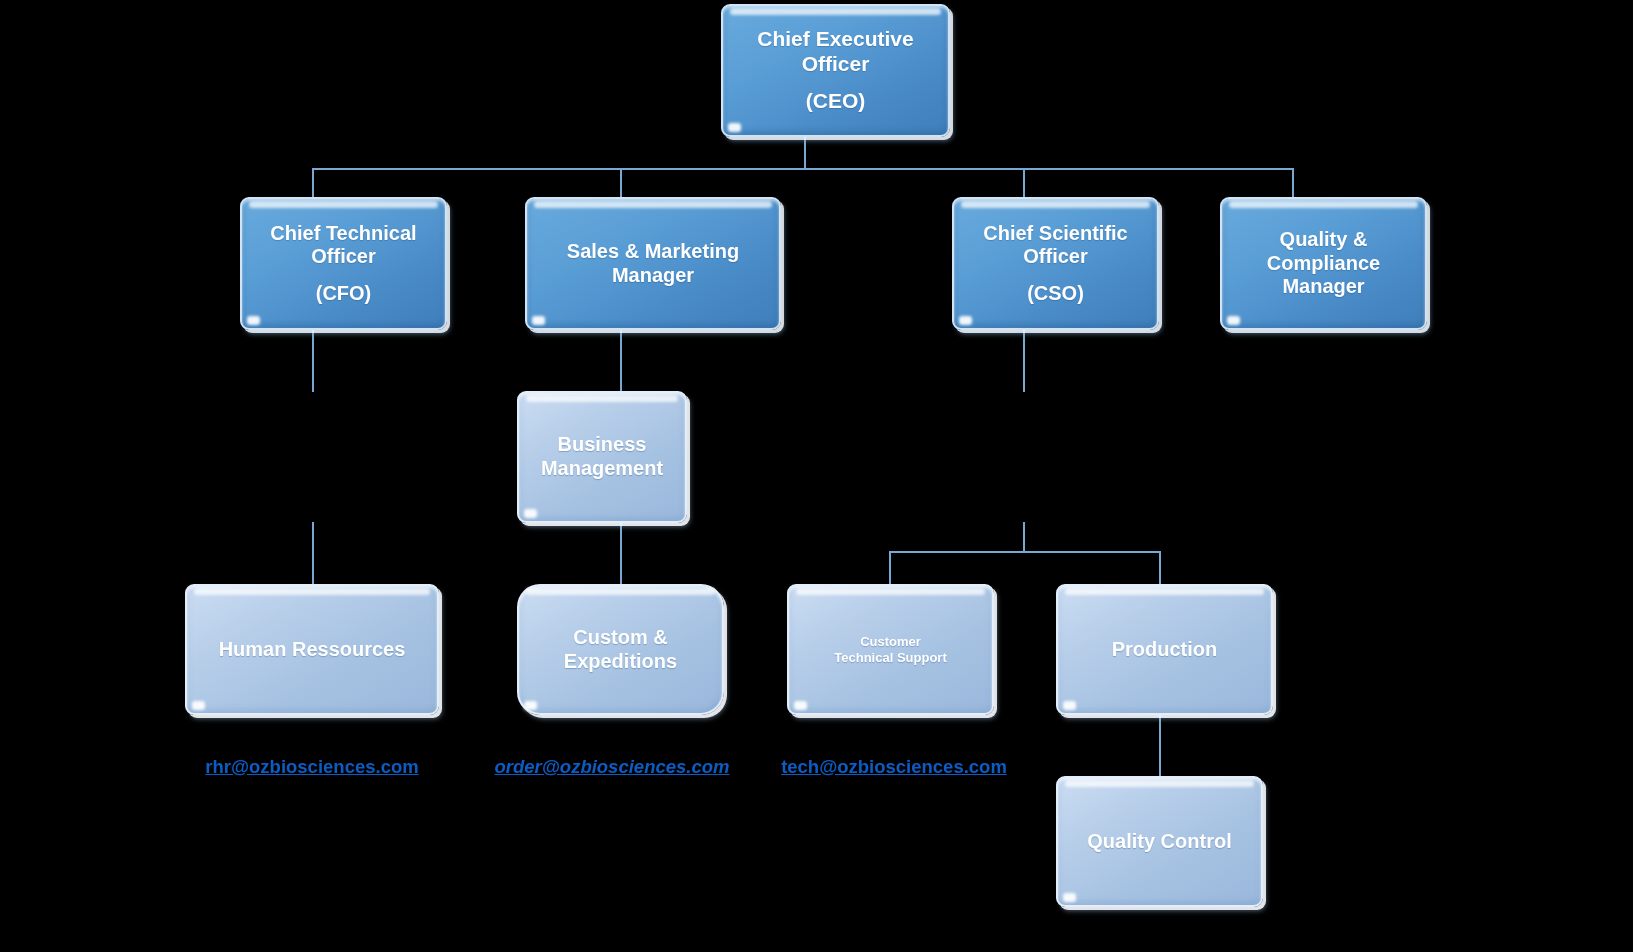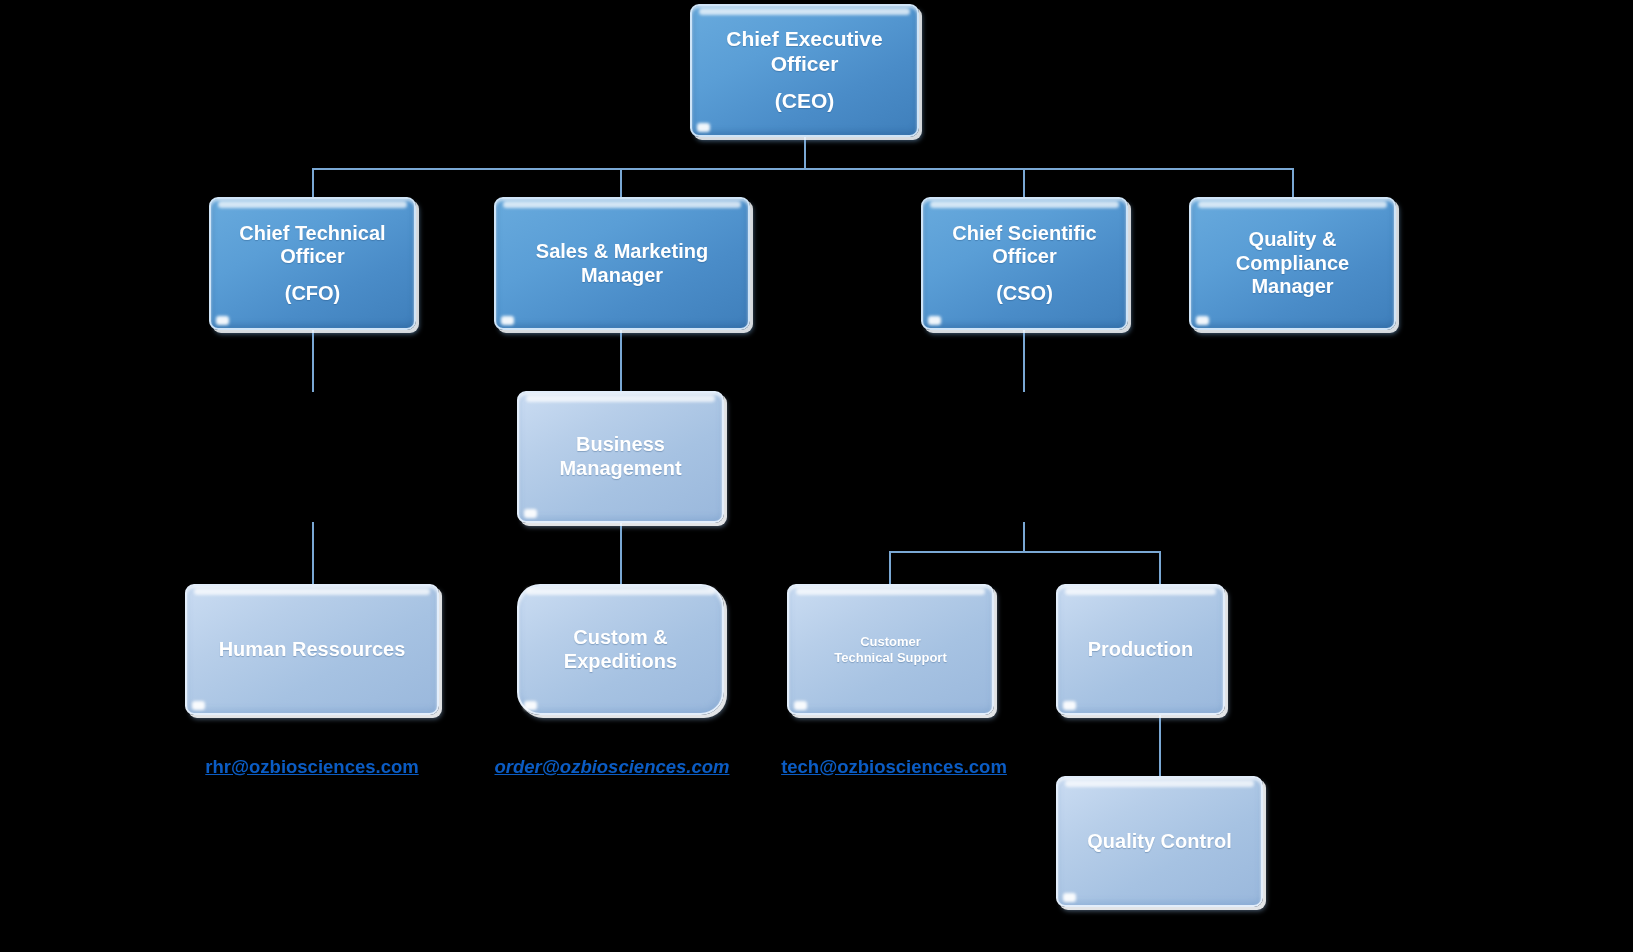--- a/index.html
+++ b/index.html
@@ -44,20 +44,21 @@
 
   
   .node.dark {
     background: linear-gradient(152deg, #68aadd 0%, #5a9ed6 34%, #4a8cc8 68%, #3f7fbb 100%);
     border: 2px solid #cfe4f7;
     box-shadow:
       3px 3px 0 0 rgba(255,255,255,0.80),
       4px 5px 5px -1px rgba(120,170,215,0.55),
       inset 0 2px 3px rgba(255,255,255,0.60),
       inset 0 -3px 6px rgba(30,80,135,0.35);
+    margin-left: 31px;
   }
 
   
   .node.light {
     background: linear-gradient(150deg, #cadcf2 0%, #b7cee9 30%, #a6c2e2 62%, #9ab8dc 100%);
     border: 2px solid #e3eefb;
     box-shadow:
       3px 3px 0 0 rgba(255,255,255,0.85),
       4px 5px 5px -1px rgba(150,185,225,0.50),
       inset 0 2px 3px rgba(255,255,255,0.70),
@@ -172,41 +173,41 @@
     <span class="line fs20">(CSO)</span>
   </div>
 
   <div class="node dark" style="left:1189px; top:197px; width:207px; height:133px;">
     <span class="line fs20">Quality &amp;</span>
     <span class="line fs20">Compliance</span>
     <span class="line fs20">Manager</span>
   </div>
 
 
-  <div class="node light" style="left:517px; top:391px; width:207px; height:132px;">
+  <div class="node light" style="left:517px; top:391px; width:170px; height:132px;">
     <span class="line fs20">Business</span>
     <span class="line fs20">Management</span>
   </div>
 
 
   <div class="node light" style="left:185px; top:584px; width:254px; height:131px;">
     <span class="line fs20">Human Ressources</span>
   </div>
 
   <div class="node light" style="left:517px; top:584px; width:207px; height:131px;border-radius:23px;">
     <span class="line fs20">Custom &amp;</span>
     <span class="line fs20">Expeditions</span>
   </div>
 
   <div class="node light" style="left:787px; top:584px; width:207px; height:131px;">
     <span class="line fs19">Customer</span>
     <span class="line fs19">Technical Support</span>
   </div>
 
-  <div class="node light" style="left:1056px; top:584px; width:169px; height:131px;">
+  <div class="node light" style="left:1056px; top:584px; width:217px; height:131px;">
     <span class="line fs20">Production</span>
   </div>
 
   <div class="node light" style="left:1056px; top:776px; width:207px; height:131px;">
     <span class="line fs20">Quality Control</span>
   </div>
 
   <div class="email" style="left:182px; top:756px; width:260px;">rhr@ozbiosciences.com</div>
   <div class="email" style="left:482px; top:756px; width:260px;font-style:italic;">order@ozbiosciences.com</div>
   <div class="email" style="left:764px; top:756px; width:260px;">tech@ozbiosciences.com</div>

